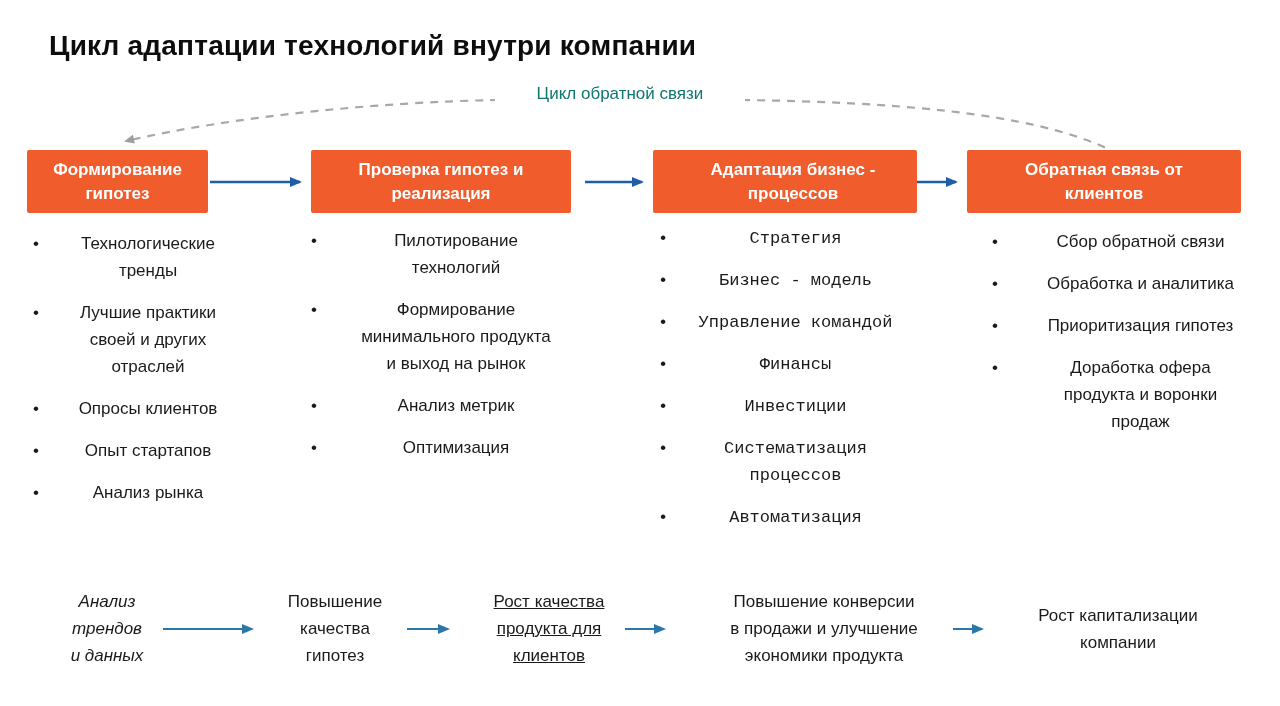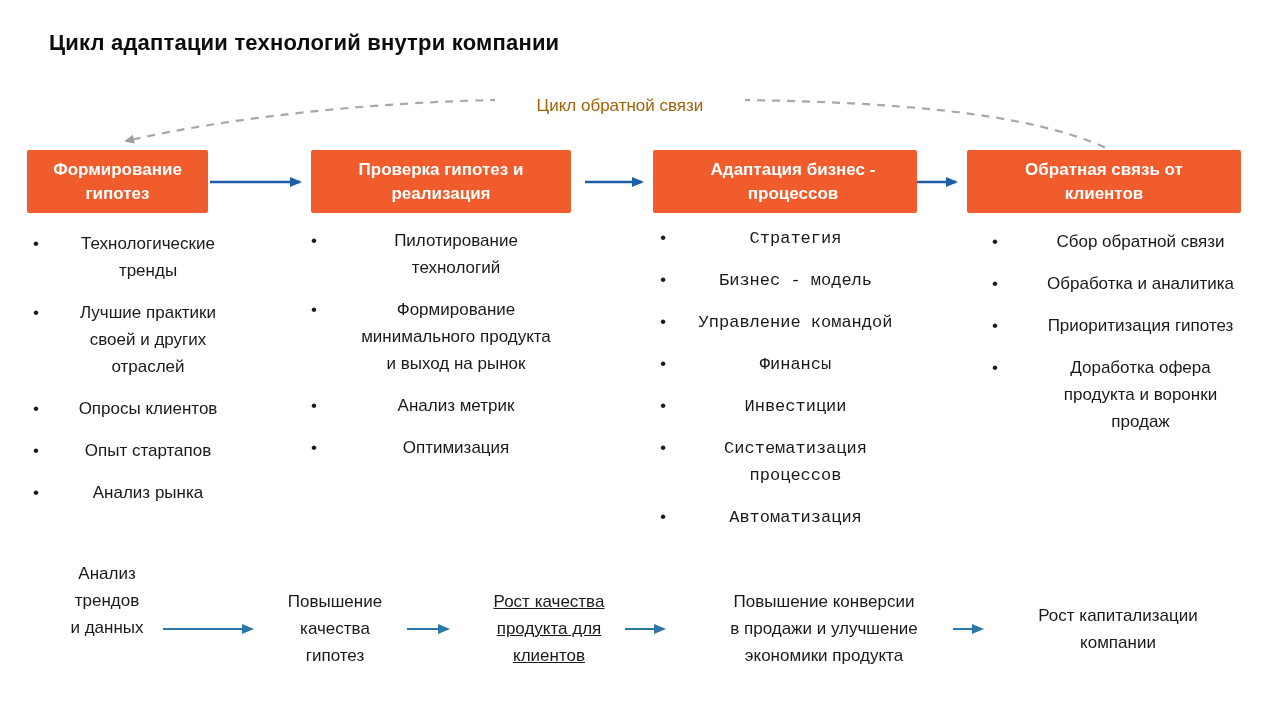--- a/index.html
+++ b/index.html
@@ -8,29 +8,29 @@
     background:#ffffff;
     font-family:"Liberation Sans", sans-serif;
     color:#1a1a1a;
     position:relative;
     overflow:hidden;
   }
   .abs { position:absolute; }
 
   .slide-title {
     left:49px; top:30px;
-    font-size:22px; font-weight:bold; color:#0d0d0d;
+    font-size:28px; font-weight:bold; color:#0d0d0d;
     letter-spacing:0.2px;
     white-space:nowrap;
   }
 
   .loop-label {
-    left:495px; top:96px; width:250px;
+    left:495px; top:84px; width:250px;
     text-align:center;
-    font-size:17px; color:#a16207;
+    font-size:17px; color:#0f766e;
     background:#ffffff;
   }
 
   svg.arrows-layer {
     position:absolute; left:0; top:0;
     width:1280px; height:706px;
     pointer-events:none;
   }
 
   .stage {
@@ -65,21 +65,21 @@
   .col-1 { left:33px;  top:230px; width:215px; }
   .col-2 { left:311px; top:227px; width:275px; }
   .col-3 { left:658px; top:225px; width:260px;font-family:Liberation Mono, monospace; }
   .col-4 { left:992px; top:228px; width:282px; }
 
   .outcome {
     font-size:17px; line-height:27px;
     text-align:center;
     white-space:pre-line;
   }
-  .outcome-1 { left:37px;   top:560px; width:140px; }
+  .outcome-1 { left:37px;   top:588px; width:140px;font-style:italic; }
   .outcome-2 { left:260px;  top:588px; width:150px; }
   .outcome-3 { left:464px;  top:588px; width:170px;text-decoration:underline; }
   .outcome-4 { left:699px;  top:588px; width:250px; }
   .outcome-5 { left:1008px; top:602px; width:220px; }
 </style>
 </head>
 <body>
 
 <div class="abs slide-title">Цикл адаптации технологий внутри компании</div>
 

